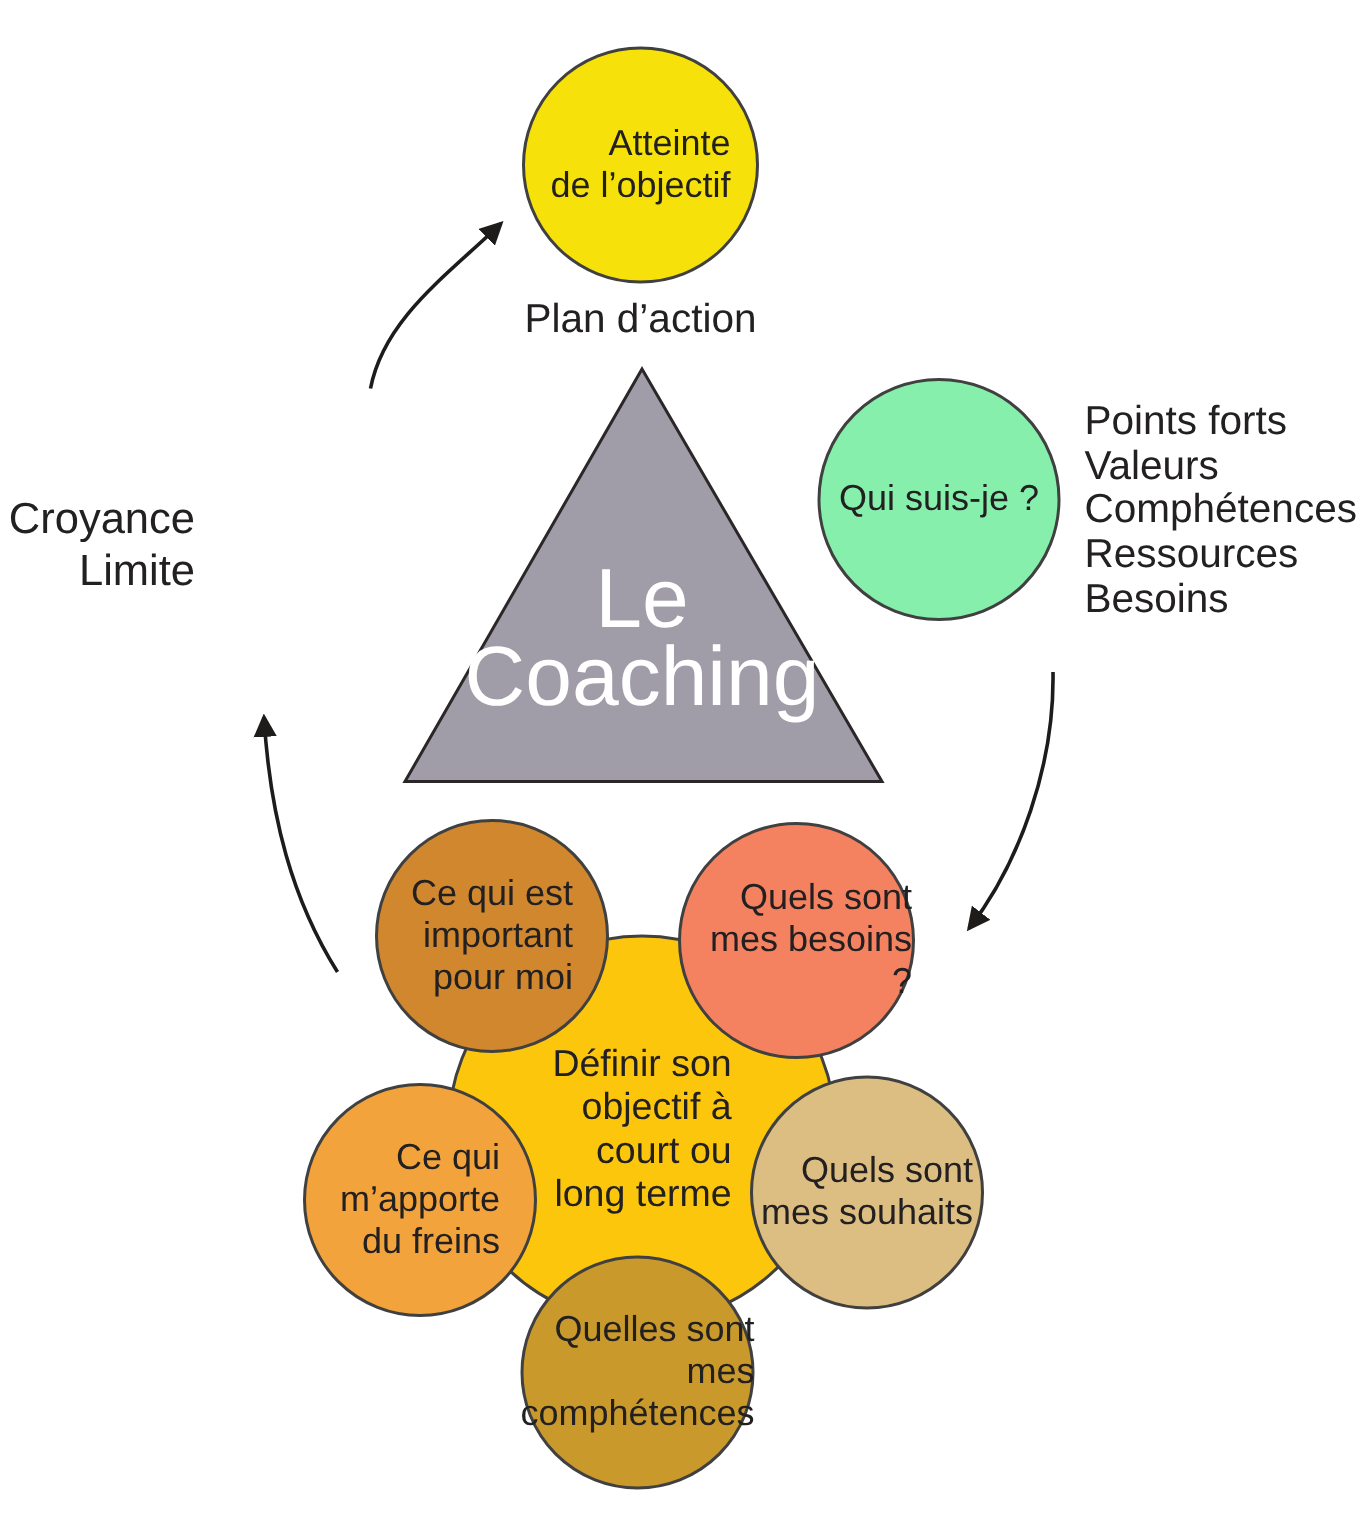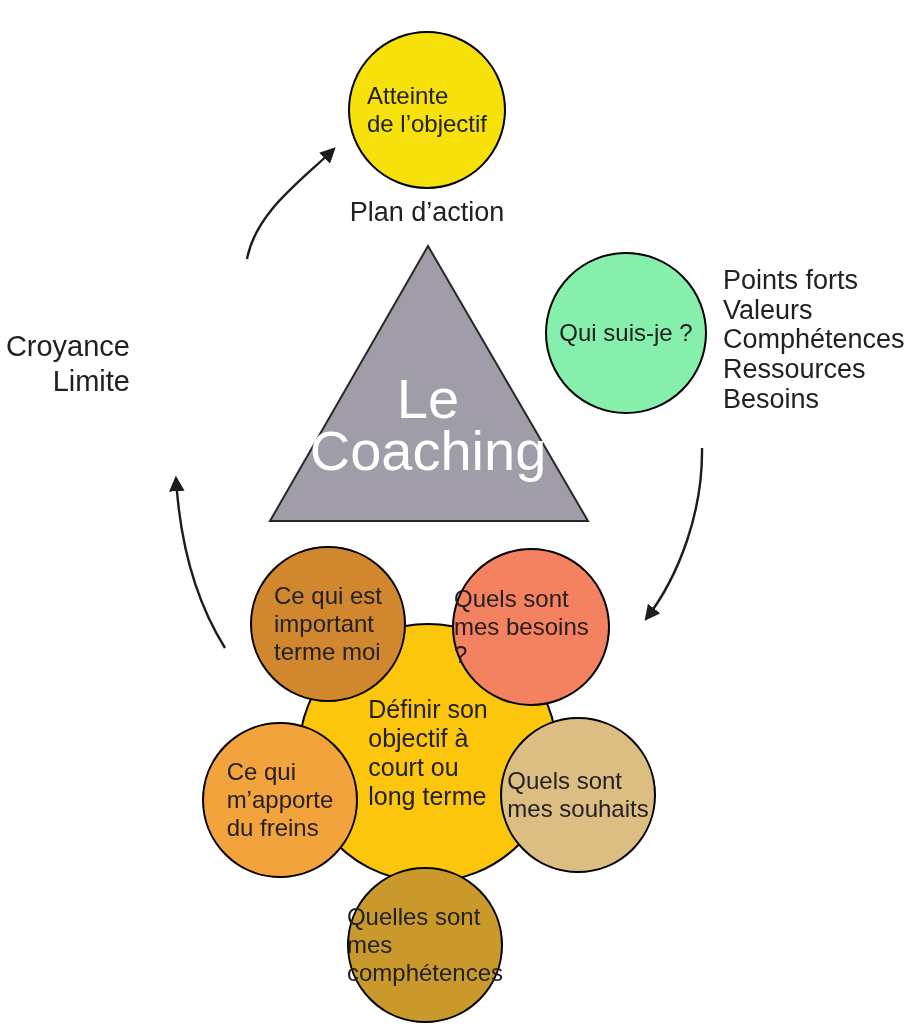--- a/index.html
+++ b/index.html
@@ -3,23 +3,23 @@
 <meta charset="utf-8">
 <style>
   html,body { margin:0; padding:0; background:#ffffff; }
   .canvas {
     position:relative; width:904px; height:1024px; overflow:hidden;
     background:#ffffff; font-family:"Liberation Sans", sans-serif;
     color:#232021;
   }
   .layer { position:absolute; left:0; top:0; pointer-events:none; }
   .node {
-    position:absolute; box-sizing:border-box; border:2px solid #000000;
+    position:absolute; box-sizing:border-box; border:2px solid #404040;
     border-radius:50%; display:flex; align-items:center; justify-content:center;
-    text-align:left; white-space:pre-line; font-size:24px; line-height:1.17;
+    text-align:right; white-space:pre-line; font-size:24px; line-height:1.17;
     color:#232021;
   }
   .node.big { font-size:25px; }
   .lbl {
     position:absolute; white-space:pre-line; font-size:26px; line-height:1.16;
     color:#232021;
   }
   .lbl.center { text-align:center; }
   .lbl.right { text-align:right; }
   .triangle-title {
@@ -27,21 +27,21 @@
     font-size:56px; line-height:52px; white-space:pre-line; z-index:1;
   }
   
   #n-goal        { left:348px; top:31px;  width:158px; height:158px; }
   #n-freins      { left:144px; top:277px; width:158px; height:158px; }
   #n-quisuisje   { left:545px; top:252px; width:162px; height:162px; }
   #n-objectif    { left:298px; top:623px; width:260px; height:260px; z-index:1; }
   #n-important   { left:250px; top:546px; width:156px; height:156px; z-index:2; }
   #n-besoins     { left:452px; top:548px; width:158px; height:158px; z-index:2; }
   #n-souhaits    { left:500px; top:717px; width:156px; height:156px; z-index:2; }
-  #n-comphetences{ left:347px; top:867px; width:156px; height:156px; z-index:2; }
+  #n-comphetences{ left:347px; top:837px; width:156px; height:156px; z-index:2; }
   #n-plaisir     { left:202px; top:722px; width:156px; height:156px; z-index:2; }
   
   #l-plan     { left:287px; top:197px; width:280px; font-size:27px; }
   #l-croyance { left:0px;   top:329px; width:130px; font-size:29px; line-height:1.2; }
   #l-identite { left:723px; top:266px; width:181px; font-size:27px; line-height:1.1; }
 </style>
 </head>
 <body>
 
 <div class="canvas">
@@ -80,21 +80,21 @@
   <div class="triangle-title" style="color: rgb(255, 255, 255);">Le
 Coaching</div>
 
   <div class="node big" id="n-objectif" style="background-color: rgb(252, 198, 13);">Définir son
 objectif à
 court ou
 long terme</div>
 
   <div class="node" id="n-important" style="background-color: rgb(208, 135, 46);">Ce qui est
 important
-terme moi</div>
+pour moi</div>
 
   <div class="node" id="n-besoins" style="background-color: rgb(244, 129, 95);">Quels sont
 mes besoins ?</div>
 
   <div class="node" id="n-souhaits" style="background-color: rgb(221, 190, 130);">Quels sont
 mes souhaits</div>
 
   <div class="node" id="n-comphetences" style="background-color: rgb(201, 153, 43);">Quelles sont
 mes
 comphétences</div>

